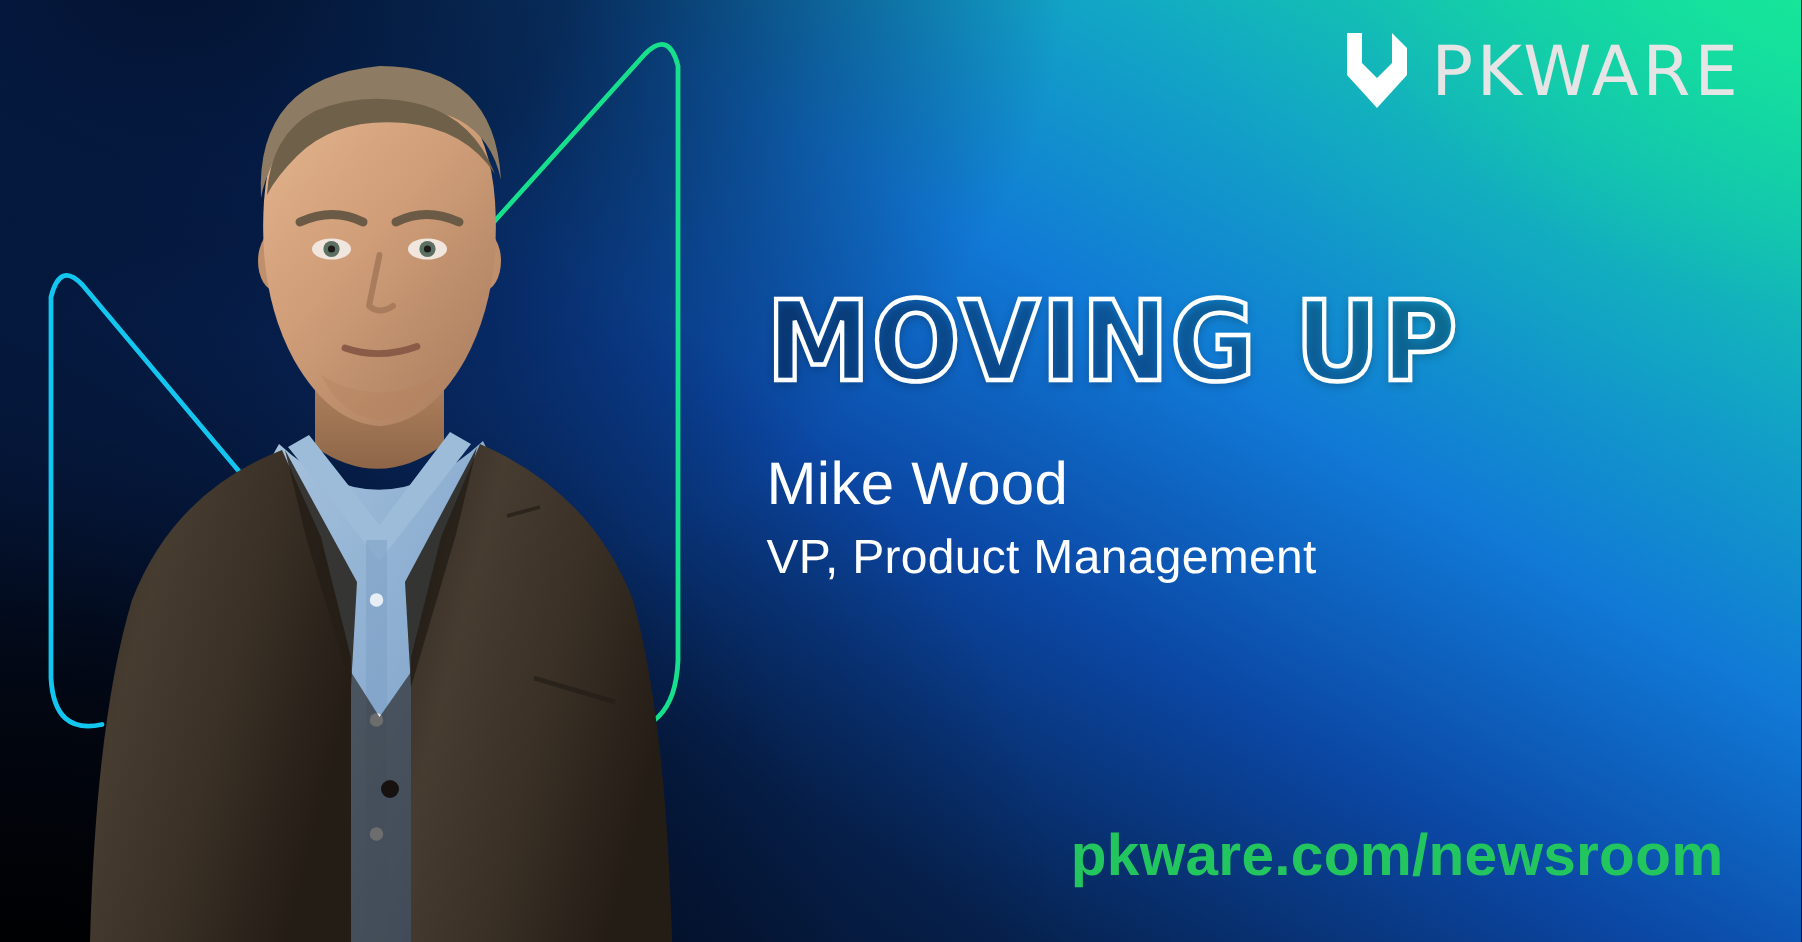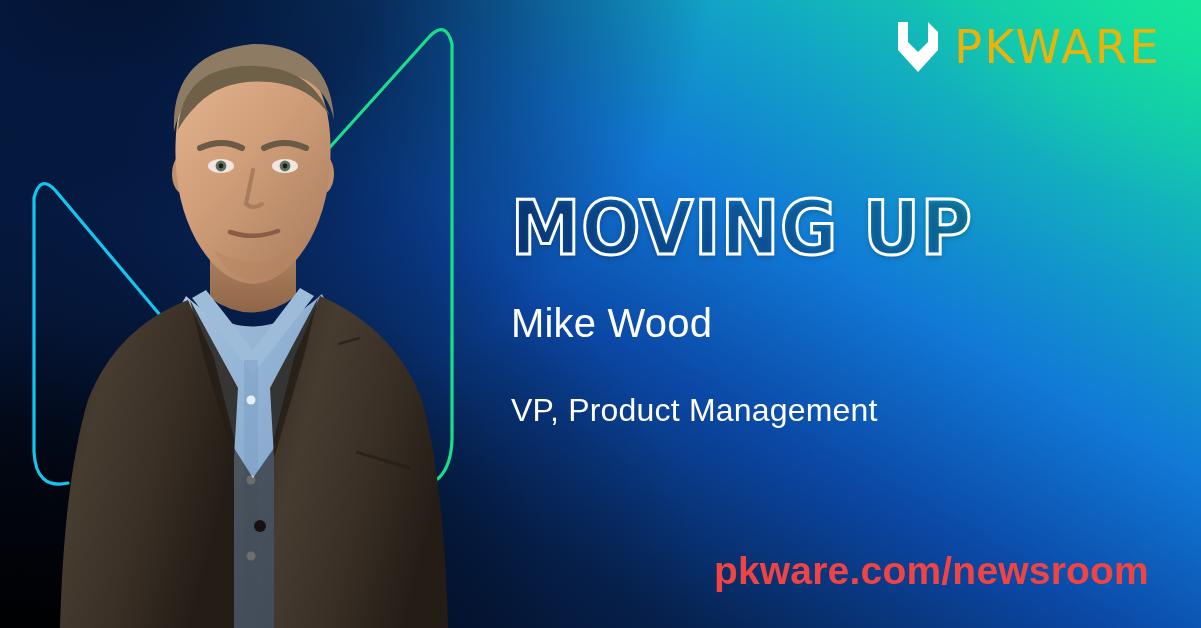--- a/index.html
+++ b/index.html
@@ -88,21 +88,21 @@
     right: 40px;
     display: flex;
     align-items: center;
     gap: 14px;
   }
   .logo-mark { width: 44px; height: 54px; display: block; }
   .logo-word {
     font-size: 46px;
     font-weight: 400;
     letter-spacing: 2.5px;
-    color: #eab308;
+    color: #e5e5e5;
     line-height: 1;
     font-family: "DejaVu Sans", sans-serif;
     white-space: nowrap;
   }
 
   
   .headline {
     position: absolute;
     left: 511px;
     top: 191px;
@@ -134,33 +134,32 @@
   .person-title {
     position: absolute;
     left: 511px;
     top: 352px;
     font-size: 32px;
     font-weight: 400;
     letter-spacing: 0.2px;
     line-height: 1.2;
     color: #ffffff;
     white-space: nowrap;
-    margin-top: 39px;
   }
 
   
   .site-url {
     position: absolute;
     right: 52px;
     bottom: 38px;
     font-size: 39px;
     font-weight: 700;
     letter-spacing: 0.2px;
     line-height: 1;
-    color: #ef4444;
+    color: #22c55e;
     white-space: nowrap;
   }
 </style>
 </head>
 <body>
 
 <div class="card">
 
   <div class="bg-base"></div>
   <div class="bg-darkcorner"></div>

